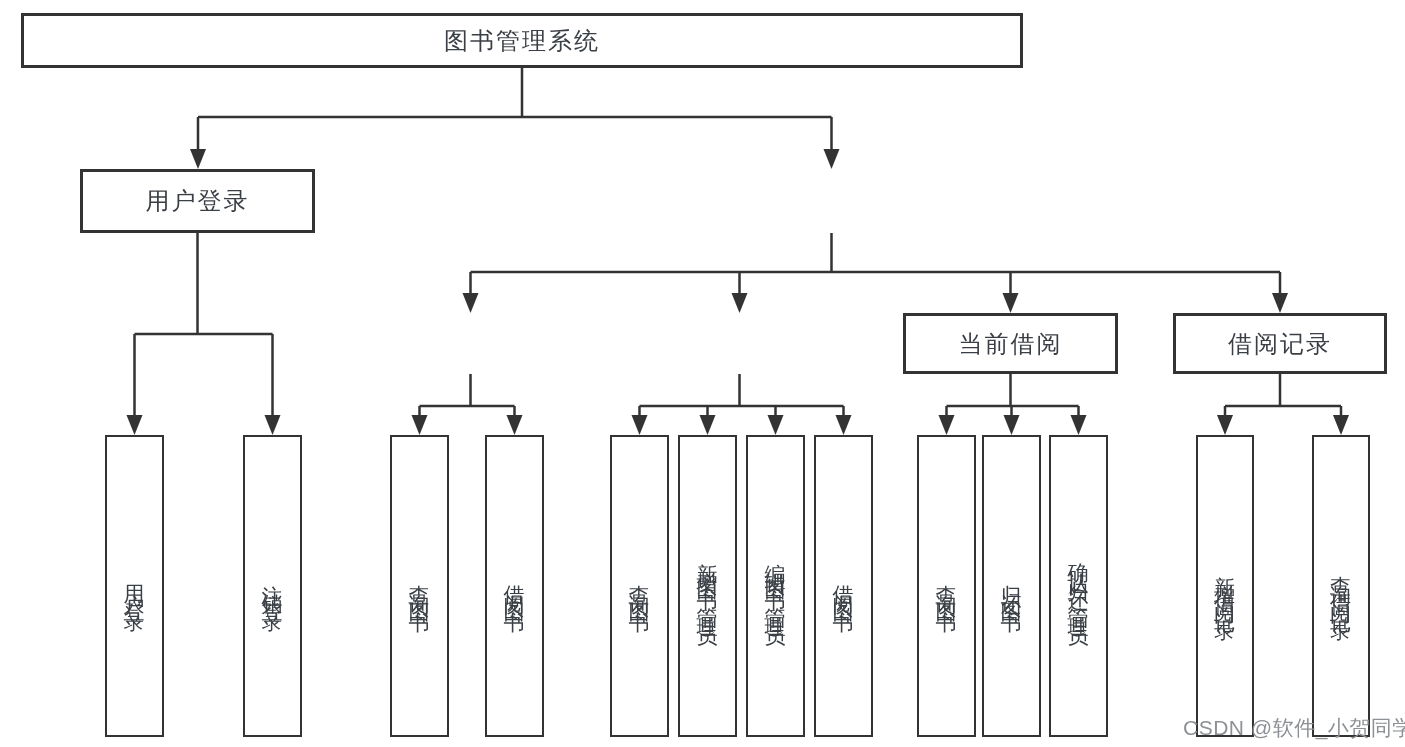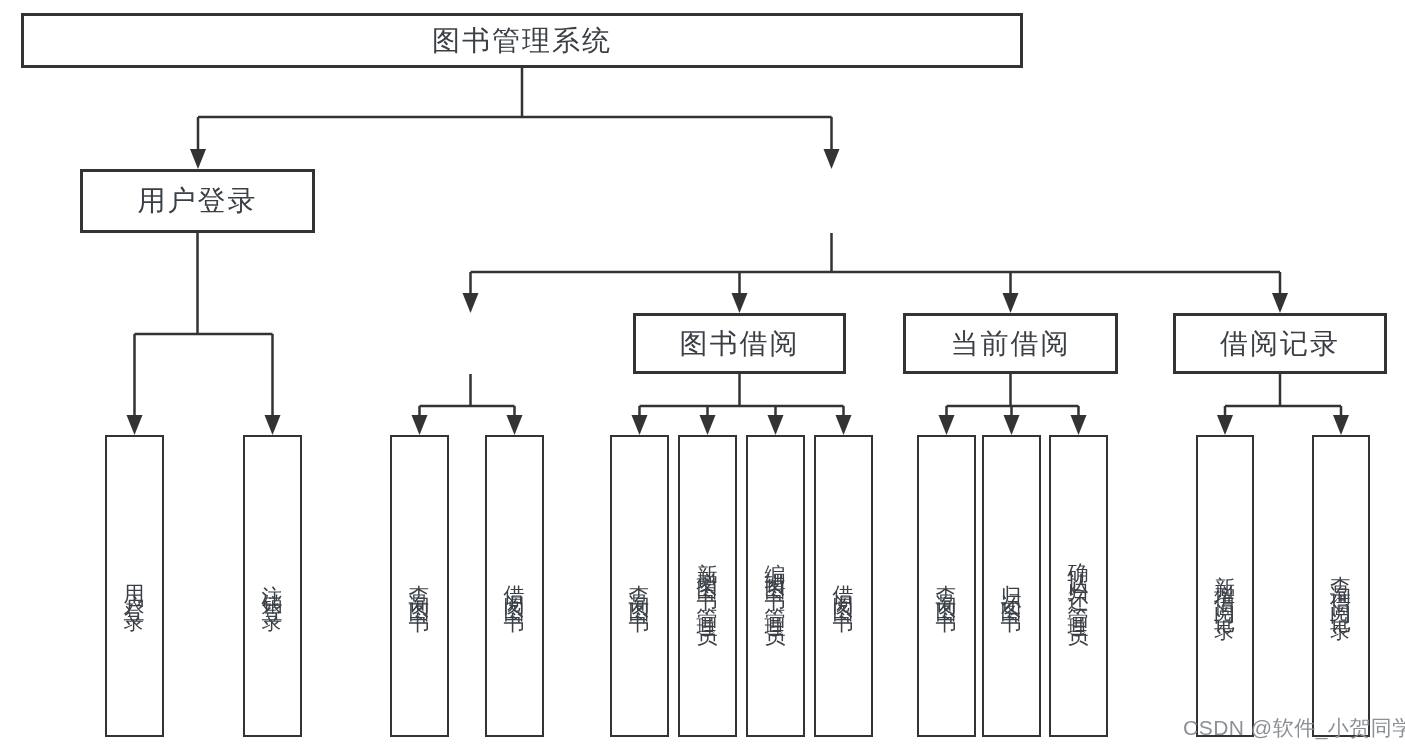--- a/index.html
+++ b/index.html
@@ -14,21 +14,21 @@
     position:absolute;
     box-sizing:border-box;
     background:#ffffff;
     border:3px solid #333333;
     display:flex;
     align-items:center;
     justify-content:center;
     color:#3a3f45;
   }
   .node-h{
-    font-size:28px;
+    font-size:24px;
     letter-spacing:2px;
     font-family:Liberation Serif, serif;
   }
   .node-v{
     border-width:2px;
     font-size:21px;
   }
   .vtext{
     writing-mode:vertical-rl;
     text-orientation:mixed;
@@ -93,23 +93,20 @@
   </svg>
 
   <div class="node node-h" style="left:21px;top:13px;width:1002px;height:55px;">
     <span class="htext">图书管理系统</span>
   </div>
 
   <div class="node node-h" style="left:80px;top:169px;width:235px;height:64px;">
     <span class="htext">用户登录</span>
   </div>
 
-  <div class="node node-h" style="left:633px;top:313px;width:213px;height:61px;">
-    <span class="htext">图书借阅</span>
-  </div>
   <div class="node node-h" style="left:903px;top:313px;width:215px;height:61px;">
     <span class="htext">当前借阅</span>
   </div>
   <div class="node node-h" style="left:1173px;top:313px;width:214px;height:61px;">
     <span class="htext">借阅记录</span>
   </div>
 
   <div class="node node-v" style="left:105px;top:435px;width:59px;height:302px;">
     <span class="vtext">用户登录</span>
   </div>

